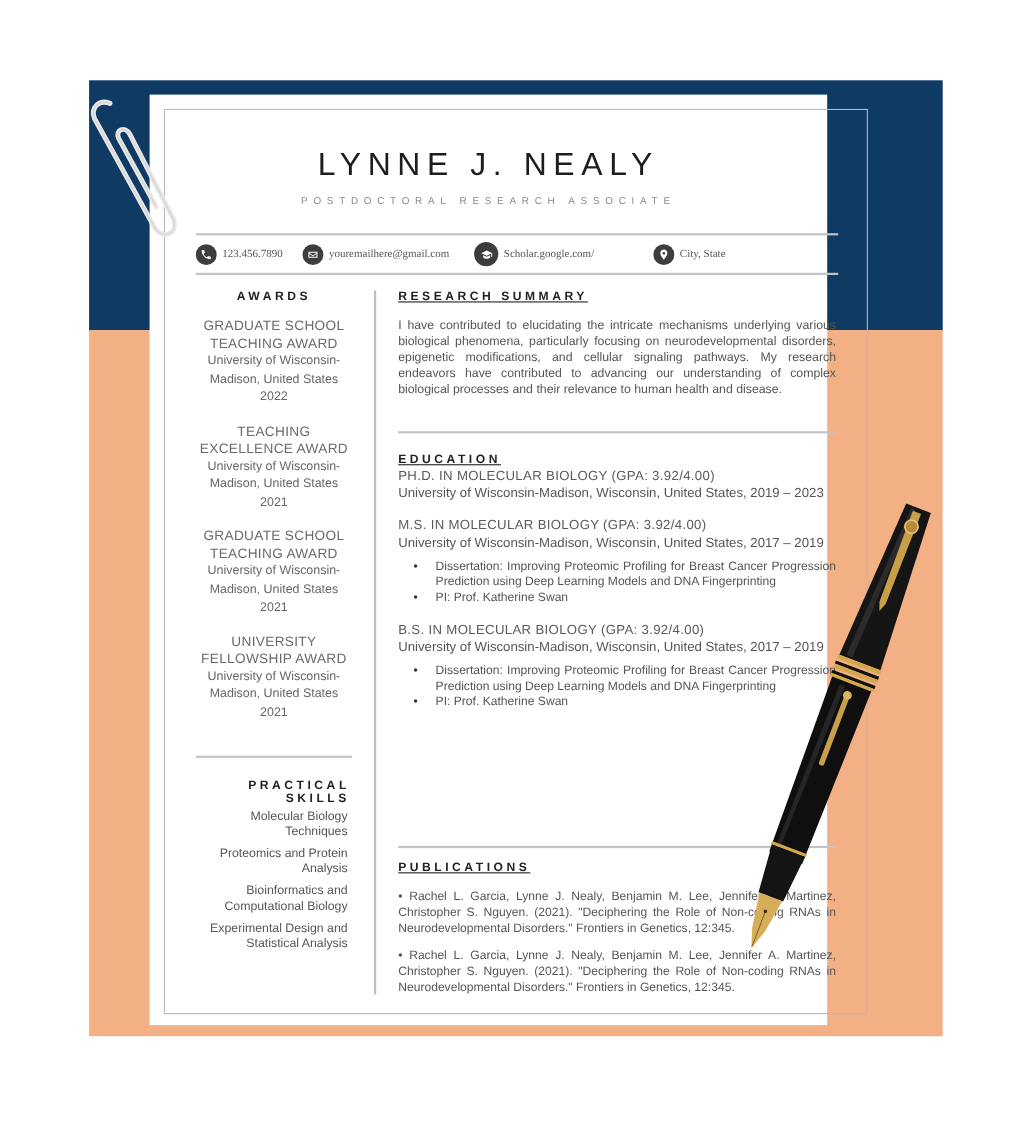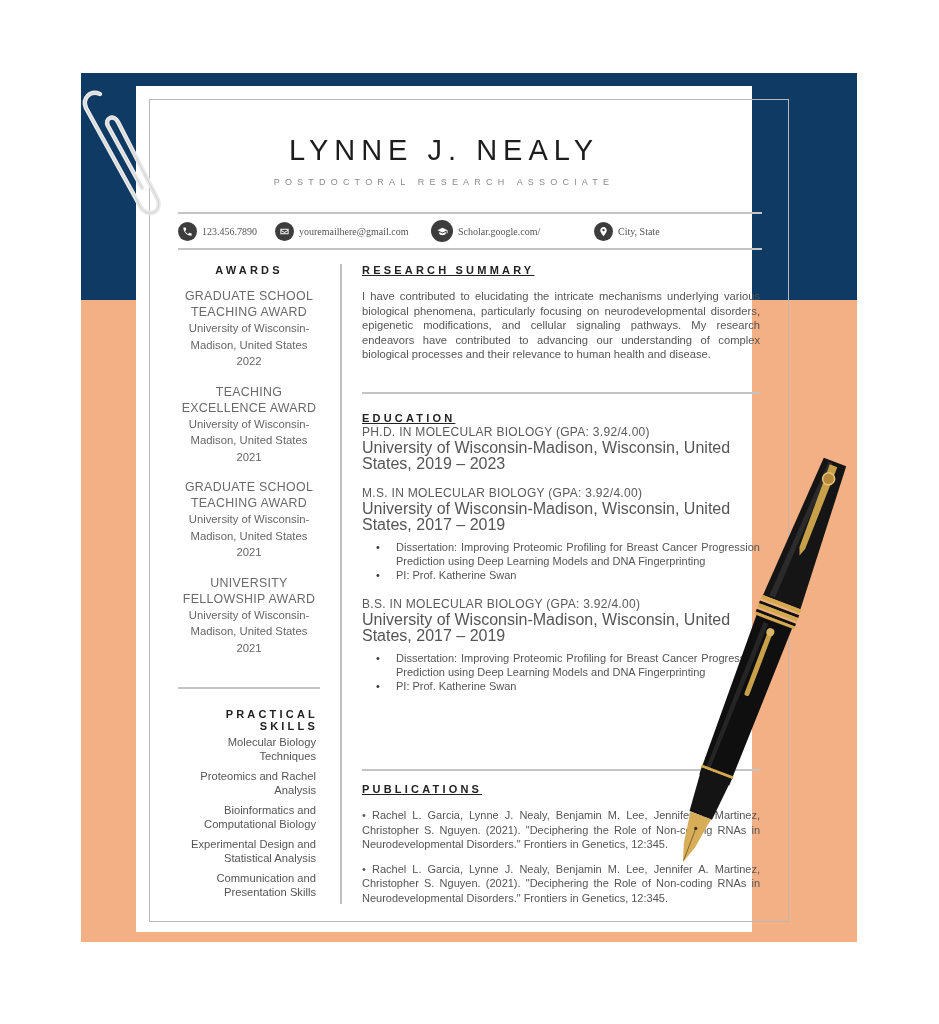--- a/index.html
+++ b/index.html
@@ -32,21 +32,21 @@
 
   .skills-head { position: absolute; left: 40px; top: 622px; width: 142px; text-align: right; font-size: 11px; font-weight: bold; letter-spacing: 3.2px; color: #222; }
   .skills { position: absolute; left: 40px; top: 649px; width: 140px; text-align: right; }
   .skill { font-size: 11.2px; color: #555; line-height: 14px; margin-bottom: 6px; }
 
   .right-col { position: absolute; left: 226px; top: 178px; width: 398px; }
   .sec-head { font-size: 11px; font-weight: bold; letter-spacing: 3.2px; color: #222; text-decoration: underline; }
   .summary { margin-top: 13px; font-size: 11.2px; line-height: 14.6px; color: #555; text-align: justify; }
 
   .edu-title { font-size: 12px; color: #5a5a5a; letter-spacing: 0.3px; line-height: 16px; }
-  .edu-inst { font-size: 16px; color: #555; line-height: 16px; }
+  .edu-inst { font-size: 12px; color: #555; line-height: 16px; }
   .edu-bullets { margin-top: 7px; list-style: none; padding-left: 14px; }
   .edu-bullets li { position: relative; padding-left: 20px; font-size: 11px; line-height: 14.2px; color: #555; text-align: justify; }
   .edu-bullets li::before { content: "\2022"; position: absolute; left: 0; top: 0; color: #333; }
 
   .pub { font-size: 11px; line-height: 14.6px; color: #555; text-align: justify; margin-bottom: 10px; }
 
   .paperclip { position: absolute; left: 80px; top: 88px; width: 90px; height: 135px; pointer-events: none; }
   .pen { position: absolute; left: 0; top: 0; width: 939px; height: 1024px; pointer-events: none; }
 </style>
 </head>
@@ -135,34 +135,30 @@
 
   <div class="hr" style="left:42px; top:601px; width:142px;"></div>
 
   <div class="skills-head">PRACTICAL SKILLS</div>
   <div class="skills">
     <div class="skill">
         <div>Molecular Biology</div>
         <div>Techniques</div>
       </div>
     <div class="skill">
-        <div>Proteomics and Rachel</div>
+        <div>Proteomics and Protein</div>
         <div>Analysis</div>
       </div>
     <div class="skill">
         <div>Bioinformatics and</div>
         <div>Computational Biology</div>
       </div>
     <div class="skill">
         <div>Experimental Design and</div>
         <div>Statistical Analysis</div>
-      </div>
-    <div class="skill">
-        <div>Communication and</div>
-        <div>Presentation Skills</div>
       </div>
   </div>
 
   <div class="vdivider"></div>
 
   <div class="right-col">
     <div>
       <div class="sec-head">RESEARCH SUMMARY</div>
       <p class="summary">I have contributed to elucidating the intricate mechanisms underlying various biological phenomena, particularly focusing on neurodevelopmental disorders, epigenetic modifications, and cellular signaling pathways. My research endeavors have contributed to advancing our understanding of complex biological processes and their relevance to human health and disease.</p>
     </div>

